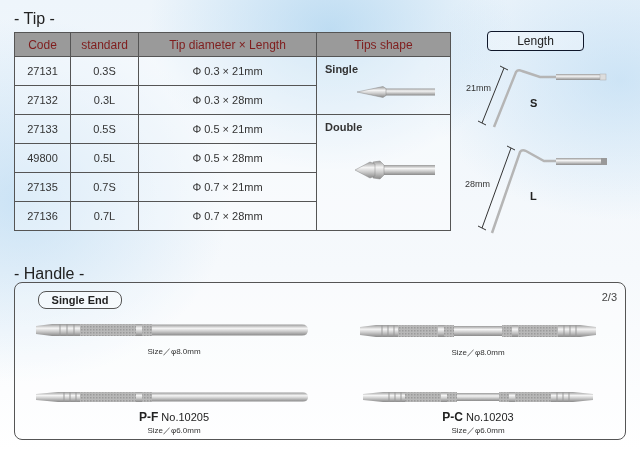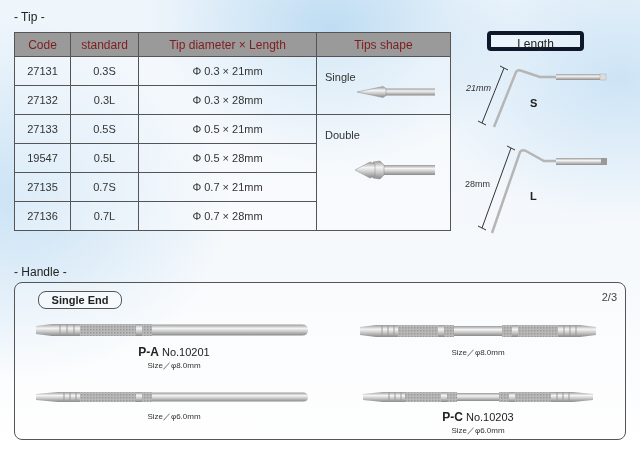--- a/index.html
+++ b/index.html
@@ -7,46 +7,46 @@
   body {
     font-family: "Liberation Sans", "DejaVu Sans", sans-serif;
     color: #222;
     position: relative;
     background:
       radial-gradient(ellipse 260px 200px at 330px 30px, rgba(150,200,235,0.55), rgba(255,255,255,0) 70%),
       radial-gradient(ellipse 300px 260px at 20px 200px, rgba(170,210,240,0.55), rgba(255,255,255,0) 70%),
       radial-gradient(ellipse 280px 200px at 620px 80px, rgba(170,210,240,0.5), rgba(255,255,255,0) 70%),
       linear-gradient(180deg, #eef5fb 0%, #f6f9fc 60%, #ffffff 100%);
   }
-  .section-title { position: absolute; font-size: 12px; color: #222; }
+  .section-title { position: absolute; font-size: 16px; color: #222; }
   #tip-title { left: 14px; top: 10px; }
   #handle-title { left: 14px; top: 265px; }
 
   table.tip-table {
     position: absolute; left: 14px; top: 32px;
     border-collapse: collapse;
     font-size: 11px;
   }
   table.tip-table th {
     background: #9a9a9a; color: #7f1d1d; font-weight: normal;
     height: 24px; border: 1px solid #555; font-size: 12px;
   }
   table.tip-table td {
     height: 29px; border: 1px solid #555; text-align: center; color: #333;
     background: rgba(255,255,255,0.35);
   }
   .c1 { width: 56px; } .c2 { width: 68px; } .c3 { width: 178px; } .c4 { width: 134px; }
-  td.shape-cell { position: relative; text-align: left !important; vertical-align: top; padding: 14px 8px; }
+  td.shape-cell { position: relative; text-align: left !important; vertical-align: top; padding: 6px 8px; font-weight: bold; }
   .shape-label { font-size: 11px; color: #333; }
   .single-tip { position: absolute; left: 38px; top: 28px; width: 80px; height: 14px; }
   .double-tip { position: absolute; left: 36px; top: 44px; width: 82px; height: 22px; }
 
   .length-box {
     position: absolute; left: 487px; top: 31px; width: 97px; height: 20px;
-    border: 4px solid #0f172a; border-radius: 4px; font-size: 12px;
+    border: 1px solid #0f172a; border-radius: 4px; font-size: 12px;
     text-align: center; line-height: 18px; background: rgba(255,255,255,0.3);
   }
   .len-svg { position: absolute; left: 460px; top: 55px; width: 160px; height: 180px; }
   .len-label { position: absolute; font-size: 9px; color: #333; }
   .len-letter { position: absolute; font-size: 11px; font-weight: bold; color: #222; }
 
   .handle-panel {
     position: absolute; left: 14px; top: 282px; width: 612px; height: 158px;
     border: 1px solid #555; border-radius: 8px; background: rgba(255,255,255,0.25);
   }
@@ -116,21 +116,21 @@
       <td rowspan="4" class="shape-cell">
         <span class="shape-label">Double</span>
         <svg class="double-tip" viewBox="0 0 82 22">
           <rect x="30" y="6" width="52" height="10" fill="url(#metal)"></rect>
           <polygon points="20,3 27,2 31,6 31,16 27,20 20,19" fill="url(#metal)" stroke="#888" stroke-width="0.5"></polygon>
           <polygon points="2,11 17,3 22,5 22,17 17,19" fill="url(#metal)" stroke="#888" stroke-width="0.5"></polygon>
         </svg>
       </td>
     </tr>
     <tr>
-      <td>19547</td>
+      <td>49800</td>
       <td>0.5L</td>
       <td>Φ 0.5 × 28mm</td>
     </tr>
     <tr>
       <td>27135</td>
       <td>0.7S</td>
       <td>Φ 0.7 × 21mm</td>
     </tr>
     <tr>
       <td>27136</td>
@@ -155,21 +155,21 @@
 
   <g>
     <line x1="51" y1="93" x2="22" y2="173" stroke="#333" stroke-width="1"></line>
     <line x1="47" y1="91" x2="55" y2="95" stroke="#333" stroke-width="1"></line>
     <line x1="18" y1="171" x2="26" y2="175" stroke="#333" stroke-width="1"></line>
     <path d="M32,178 L60,97 Q62,94 66,96 L84,106 L98,106" stroke="#b5b5b5" stroke-width="2.5" fill="none"></path>
     <rect x="96" y="103" width="48" height="7" fill="url(#metal)"></rect>
     <rect x="141" y="103" width="6" height="7" fill="#999"></rect>
   </g>
 </svg>
-<div class="len-label" style="left:466px; top:83px;font-style:italic;">21mm</div>
+<div class="len-label" style="left:466px; top:83px;">21mm</div>
 <div class="len-letter" style="left:530px; top:97px;">S</div>
 <div class="len-label" style="left:465px; top:179px;">28mm</div>
 <div class="len-letter" style="left:530px; top:190px;">L</div>
 
 <div class="section-title" id="handle-title">- Handle -</div>
 
 <div class="handle-panel">
   <div class="page-num">2/3</div>
 
   <div class="end-box" style="left:23px; top:8px; width:84px;">Single End</div>
@@ -180,37 +180,37 @@
     <line x1="24" y1="1" x2="24" y2="13" stroke="#999"></line>
       <line x1="31" y1="1" x2="31" y2="13" stroke="#999"></line>
       <line x1="38" y1="1" x2="38" y2="13" stroke="#999"></line>
     <rect x="44" y="1" width="56" height="12" fill="url(#knurl)"></rect>
     <rect x="100" y="1" width="6" height="12" fill="url(#metal)"></rect>
     <rect x="106" y="1" width="10" height="12" fill="url(#knurl)"></rect>
     <rect x="116" y="1.5" width="150" height="11" fill="url(#metal)"></rect>
     <path d="M266,1.5 Q272,1.5 272,7 Q272,12.5 266,12.5 Z" fill="url(#metal)"></path>
   </svg>
   <div class="h-caption" style="left:79px; top:62px;">
-    <div class="h-name"><b>P-A</b> <span>No.10201</span></div>
     <div class="h-size">Size／φ8.0mm</div>
   </div>
 
   <svg class="handle-svg" style="left:21px; top:108px;" width="272" height="12" viewBox="0 0 272 12">
     <polygon points="0,3 22,1 22,11 0,9" fill="url(#metal)"></polygon>
     <rect x="22" y="1" width="22" height="10" fill="url(#metal)"></rect>
     <line x1="28" y1="1" x2="28" y2="11" stroke="#999"></line>
       <line x1="34" y1="1" x2="34" y2="11" stroke="#999"></line>
       <line x1="40" y1="1" x2="40" y2="11" stroke="#999"></line>
     <rect x="44" y="1" width="56" height="10" fill="url(#knurl)"></rect>
     <rect x="100" y="1" width="6" height="10" fill="url(#metal)"></rect>
     <rect x="106" y="1" width="10" height="10" fill="url(#knurl)"></rect>
     <rect x="116" y="1.5" width="151" height="9" fill="url(#metal)"></rect>
     <path d="M267,1.5 Q272,1.5 272,6 Q272,10.5 267,10.5 Z" fill="url(#metal)"></path>
   </svg>
   <div class="h-caption" style="left:79px; top:127px;">
+    <div class="h-name"><b>P-F</b> <span>No.10205</span></div>
     <div class="h-size">Size／φ6.0mm</div>
   </div>
 
   <svg class="handle-svg" style="left:345px; top:41px;" width="236" height="14" viewBox="0 0 236 14">
     <polygon points="0,3 16,1 16,13 0,11" fill="url(#metal)"></polygon>
     <rect x="16" y="1" width="22" height="12" fill="url(#metal)"></rect>
     <line x1="22" y1="1" x2="22" y2="13" stroke="#999"></line>
       <line x1="28" y1="1" x2="28" y2="13" stroke="#999"></line>
       <line x1="34" y1="1" x2="34" y2="13" stroke="#999"></line>
     <rect x="38" y="1" width="40" height="12" fill="url(#knurl)"></rect>

